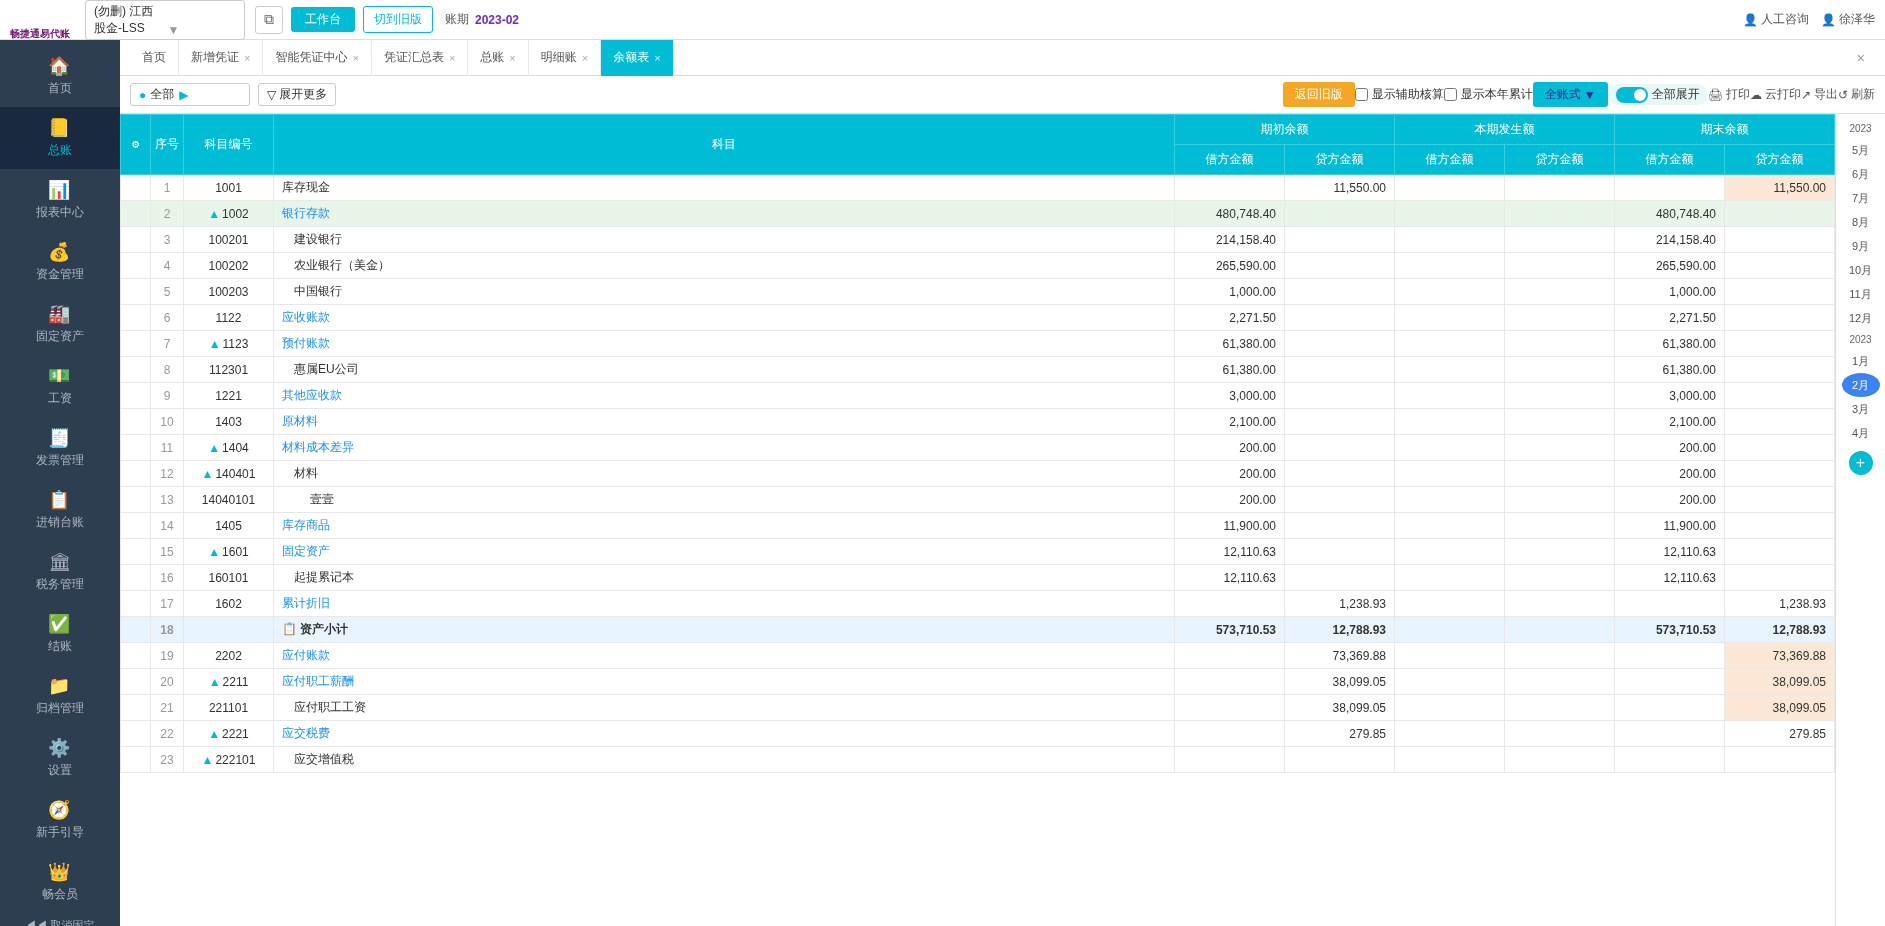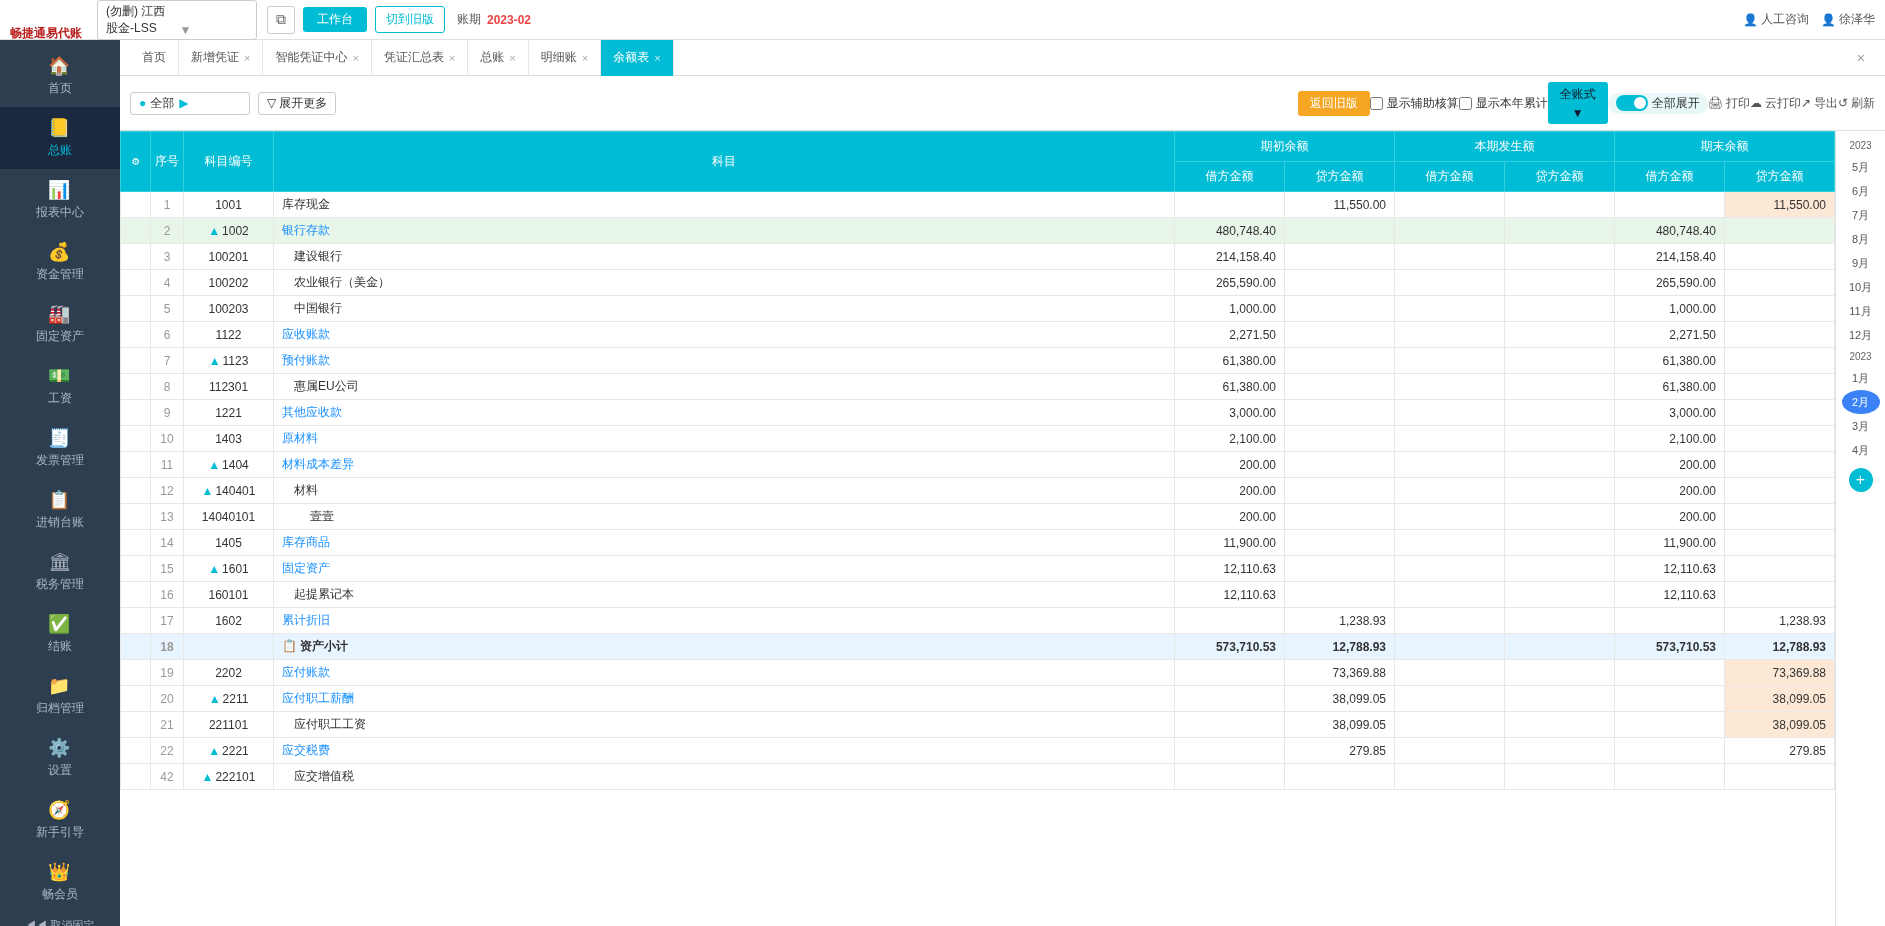--- a/index.html
+++ b/index.html
@@ -1,20 +1,20 @@
 <!DOCTYPE html>
 <html><head>
   <meta charset="utf-8">
   <style>
     * { box-sizing: border-box; margin: 0; padding: 0; }
     body { font-family: 'Microsoft YaHei', '微软雅黑', sans-serif; font-size: 12px; background: #f0f2f5; color: #333; overflow: hidden; }
 
     
     .top-bar { height: 40px; background: #fff; display: flex; align-items: center; padding: 0 10px; border-bottom: 1px solid #e0e0e0; position: relative; z-index: 10; }
-    .logo { color: #b91c1c; font-size: 12px; font-weight: bold; margin-right: 15px; white-space: nowrap; margin-top: 28px; }
+    .logo { color: #701a75; font-size: 10px; font-weight: bold; margin-right: 15px; white-space: nowrap; margin-top: 28px; }
     .company-selector { display: flex; align-items: flex-end; border: 1px solid #ccc; border-radius: 3px; padding: 2px 8px; font-size: 12px; cursor: pointer; margin-right: 10px; min-width: 160px; }
     .company-selector span { flex: 1; }
     .company-selector .arrow { color: #999; margin-left: 5px; }
     .icon-btn { width: 28px; height: 28px; border: 1px solid #ccc; border-radius: 3px; display: flex; align-items: center; justify-content: center; cursor: pointer; margin-right: 8px; background: #fff; color: #666; font-size: 14px; }
     .btn-workbench { background: #00bcd4; color: #fff; border: none; border-radius: 3px; padding: 4px 14px; cursor: pointer; font-size: 12px; margin-right: 8px; }
     .btn-switch { background: #fff; color: #00bcd4; border: 1px solid #00bcd4; border-radius: 3px; padding: 4px 10px; cursor: pointer; font-size: 12px; margin-right: 12px; }
     .top-right { display: flex; align-items: center; gap: 12px; }
     .top-right-item { font-size: 12px; color: #555; cursor: pointer; display: flex; align-items: center; gap: 3px; }
 
     
@@ -37,21 +37,21 @@
     .tab-close-main { position: absolute; right: 10px; font-size: 14px; color: #999; cursor: pointer; }
 
     
     .toolbar { background: #fff; padding: 6px 10px; display: flex; align-items: center; gap: 8px; border-bottom: 1px solid #e0e0e0; flex-shrink: 0; }
     .filter-all { display: flex; align-items: center; border: 1px solid #ccc; border-radius: 3px; padding: 2px 8px; font-size: 12px; background: #fff; min-width: 120px; cursor: pointer; }
     .filter-all .arrow-r { color: #00bcd4; margin-left: 5px; }
     .expand-btn { display: flex; align-items: center; border: 1px solid #ccc; border-radius: 3px; padding: 2px 8px; font-size: 12px; background: #fff; cursor: pointer; gap: 3px; }
     .toolbar-right { margin-left: auto; display: flex; align-items: center; }
     .btn-return { background: #f5a623; color: #fff; border: none; border-radius: 3px; padding: 4px 12px; cursor: pointer; font-size: 12px; }
     .checkbox-group { display: flex; align-items: center; gap: 4px; font-size: 12px; }
-    .btn-full-mode { background: #00bcd4; color: #0f172a; border: none; border-radius: 3px; padding: 4px 12px; cursor: pointer; font-size: 12px; display: flex; align-items: center; gap: 3px; flex-direction: column; }
+    .btn-full-mode { background: #00bcd4; color: #4c1d95; border: none; border-radius: 3px; padding: 4px 12px; cursor: pointer; font-size: 12px; display: flex; align-items: center; gap: 3px; }
     .toggle-group { display: flex; align-items: center; gap: 4px; background: #e8f7f8; border-radius: 12px; padding: 2px 8px; }
     .toggle-switch { width: 32px; height: 16px; background: #00bcd4; border-radius: 8px; position: relative; cursor: pointer; }
     .toggle-switch::after { content: ''; position: absolute; width: 12px; height: 12px; background: #fff; border-radius: 50%; top: 2px; right: 2px; }
     .toolbar-action { display: flex; align-items: center; gap: 3px; font-size: 12px; cursor: pointer; color: #555; }
 
     
     .table-wrapper { flex: 1; overflow: auto; background: #fff; position: relative; }
     .balance-table { width: 100%; border-collapse: collapse; font-size: 12px; }
     .balance-table th { background: #00bcd4; color: #fff; text-align: center; padding: 6px 4px; border: 1px solid #33d0e0; font-weight: normal; white-space: nowrap; font-family: Liberation Mono, monospace; }
     .balance-table th.group-header { background: #00bcd4; }
@@ -83,21 +83,21 @@
 <div class="top-bar">
   <span class="logo">畅捷通易代账</span>
   <div class="company-selector">
     <span>(勿删) 江西股金-LSS</span>
     <span class="arrow">▼</span>
   </div>
   <div class="icon-btn">⧉</div>
   <button class="btn-workbench">工作台</button>
   <button class="btn-switch">切到旧版</button>
   <span style="font-size:12px;color:#555;margin-right:6px;">账期</span>
-  <span style="font-size:12px;color:#ef4444;font-weight:bold;">2023-02</span>
+  <span style="font-size:12px;color:#6d28d9;font-weight:bold;">2023-02</span>
   <div style="flex:1;"></div>
   <div class="top-right">
     <div class="top-right-item">
       <span>👤</span>
       <span>人工咨询</span>
     </div>
     <div class="top-right-item">
       <span>👤</span>
       <span>徐泽华</span>
     </div>
@@ -530,21 +530,21 @@
                 <td class="subject-name"><a href="#">应交税费</a></td>
                 <td></td>
                 <td>279.85</td>
                 <td></td>
                 <td></td>
                 <td></td>
                 <td>279.85</td>
               </tr>
               <tr>
                 <td class="text-center"></td>
-                <td class="text-center row-num">42</td>
+                <td class="text-center row-num">23</td>
                 <td class="text-center"><span style="color:#00bcd4;margin-right:2px;">▲</span>222101</td>
                 <td class="subject-name indent-1">应交增值税</td>
                 <td></td>
                 <td></td>
                 <td></td>
                 <td></td>
                 <td></td>
                 <td></td>
               </tr>
             </tbody>

